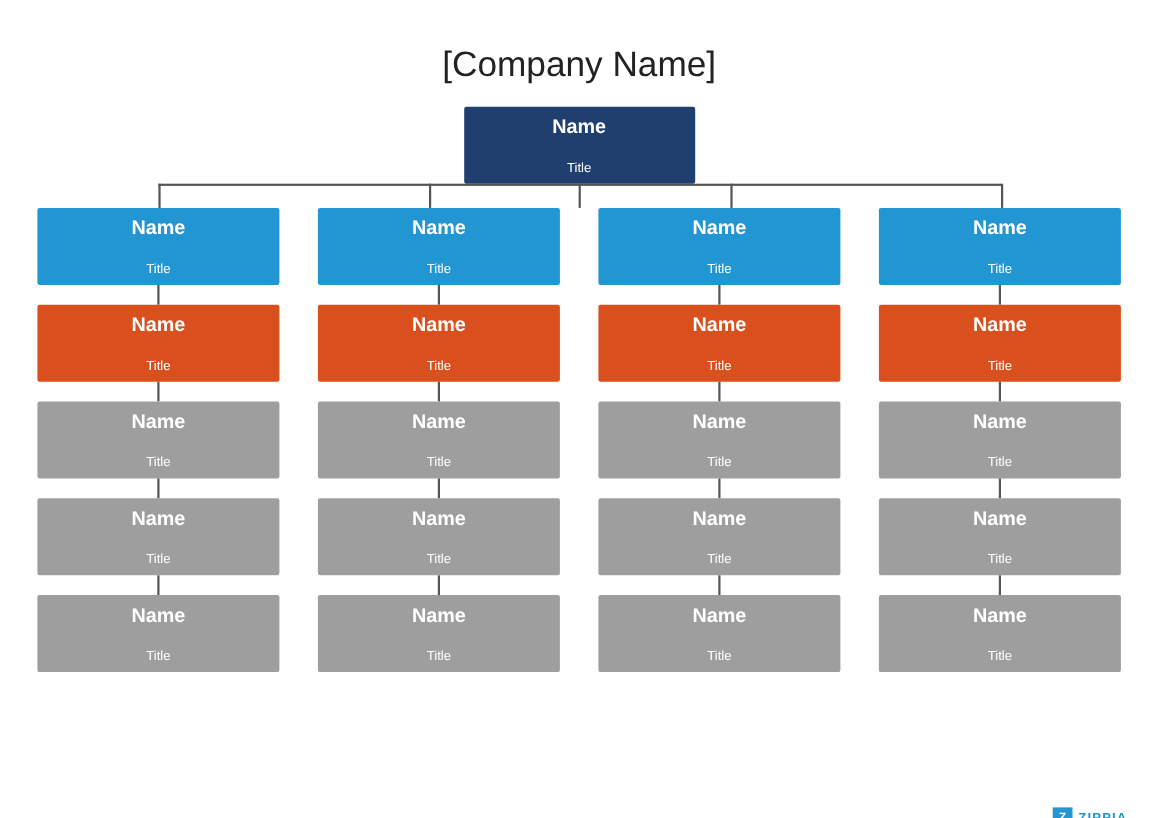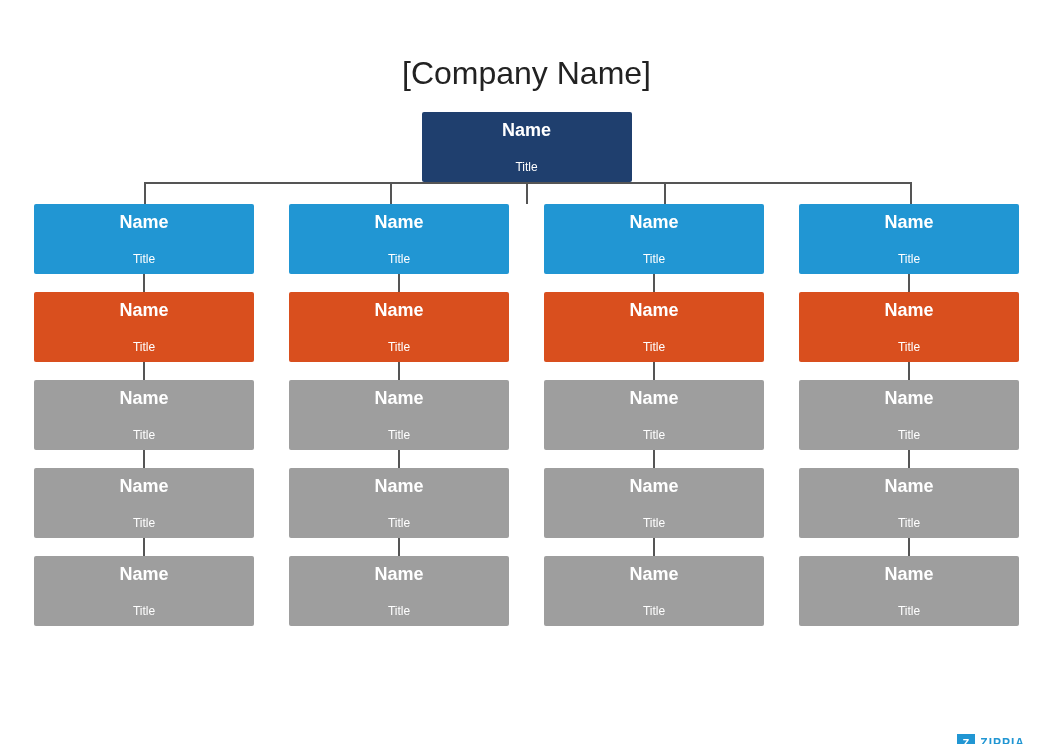--- a/index.html
+++ b/index.html
@@ -15,21 +15,20 @@
     }
 
     .page-title {
       text-align: center;
       margin-bottom: 20px;
     }
     .page-title h1 {
       font-size: 32px;
       font-weight: 400;
       color: #222;
-      margin-top: 15px;
     }
     .page-title h2 {
       font-size: 28px;
       font-weight: 400;
       color: #222;
     }
 
     .org-chart {
       display: flex;
       flex-direction: column;

